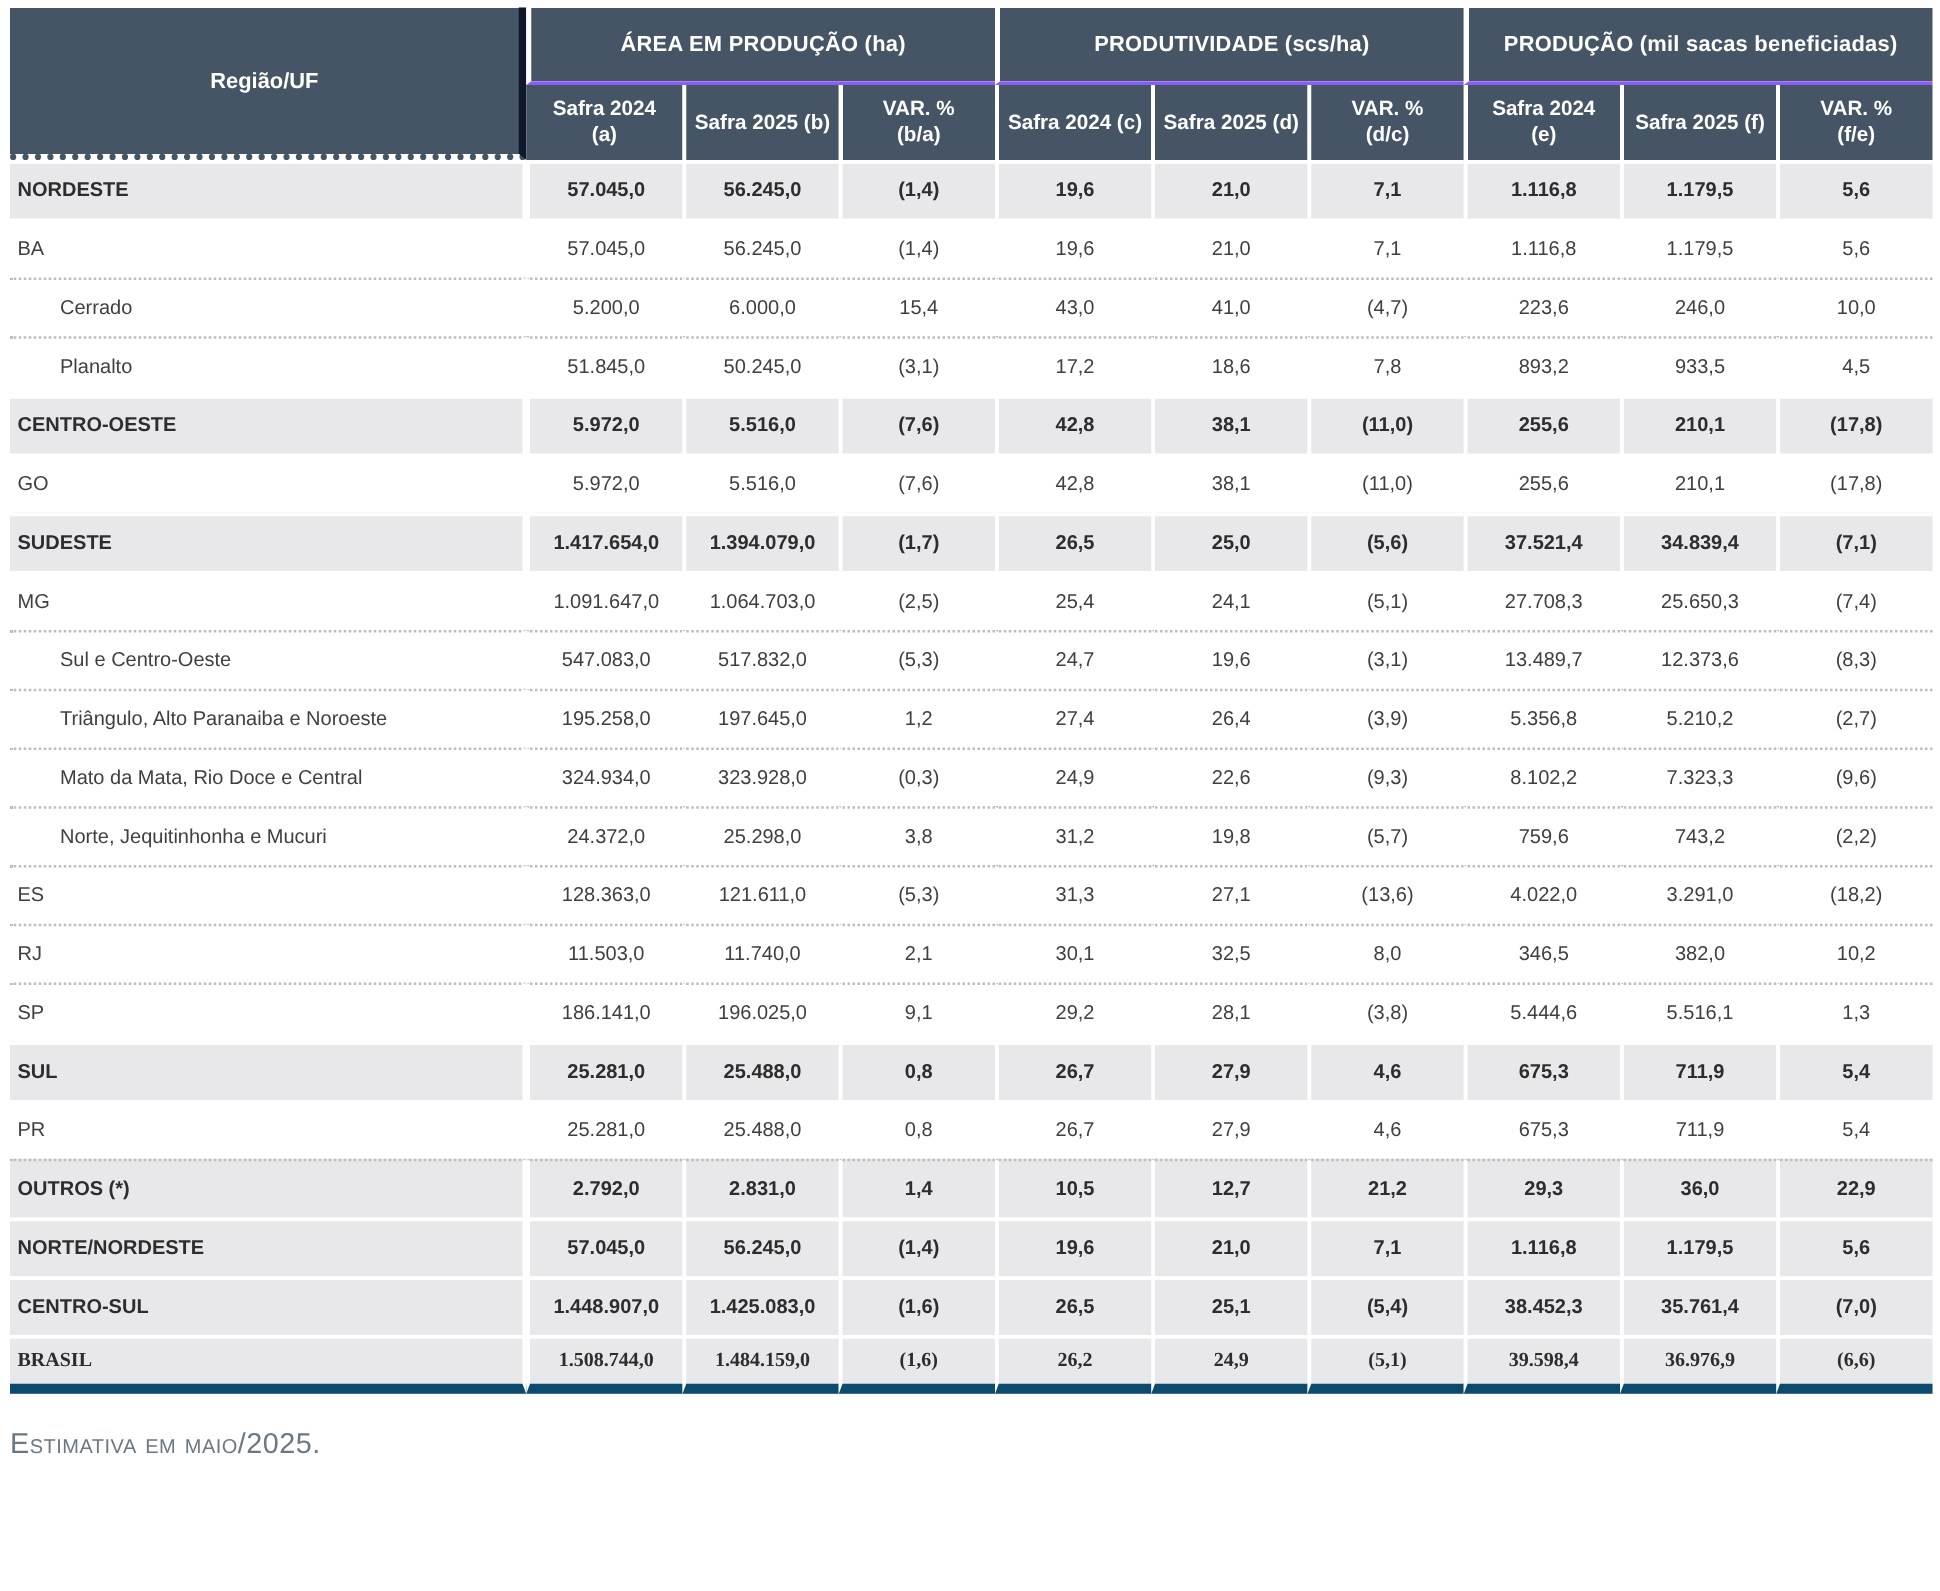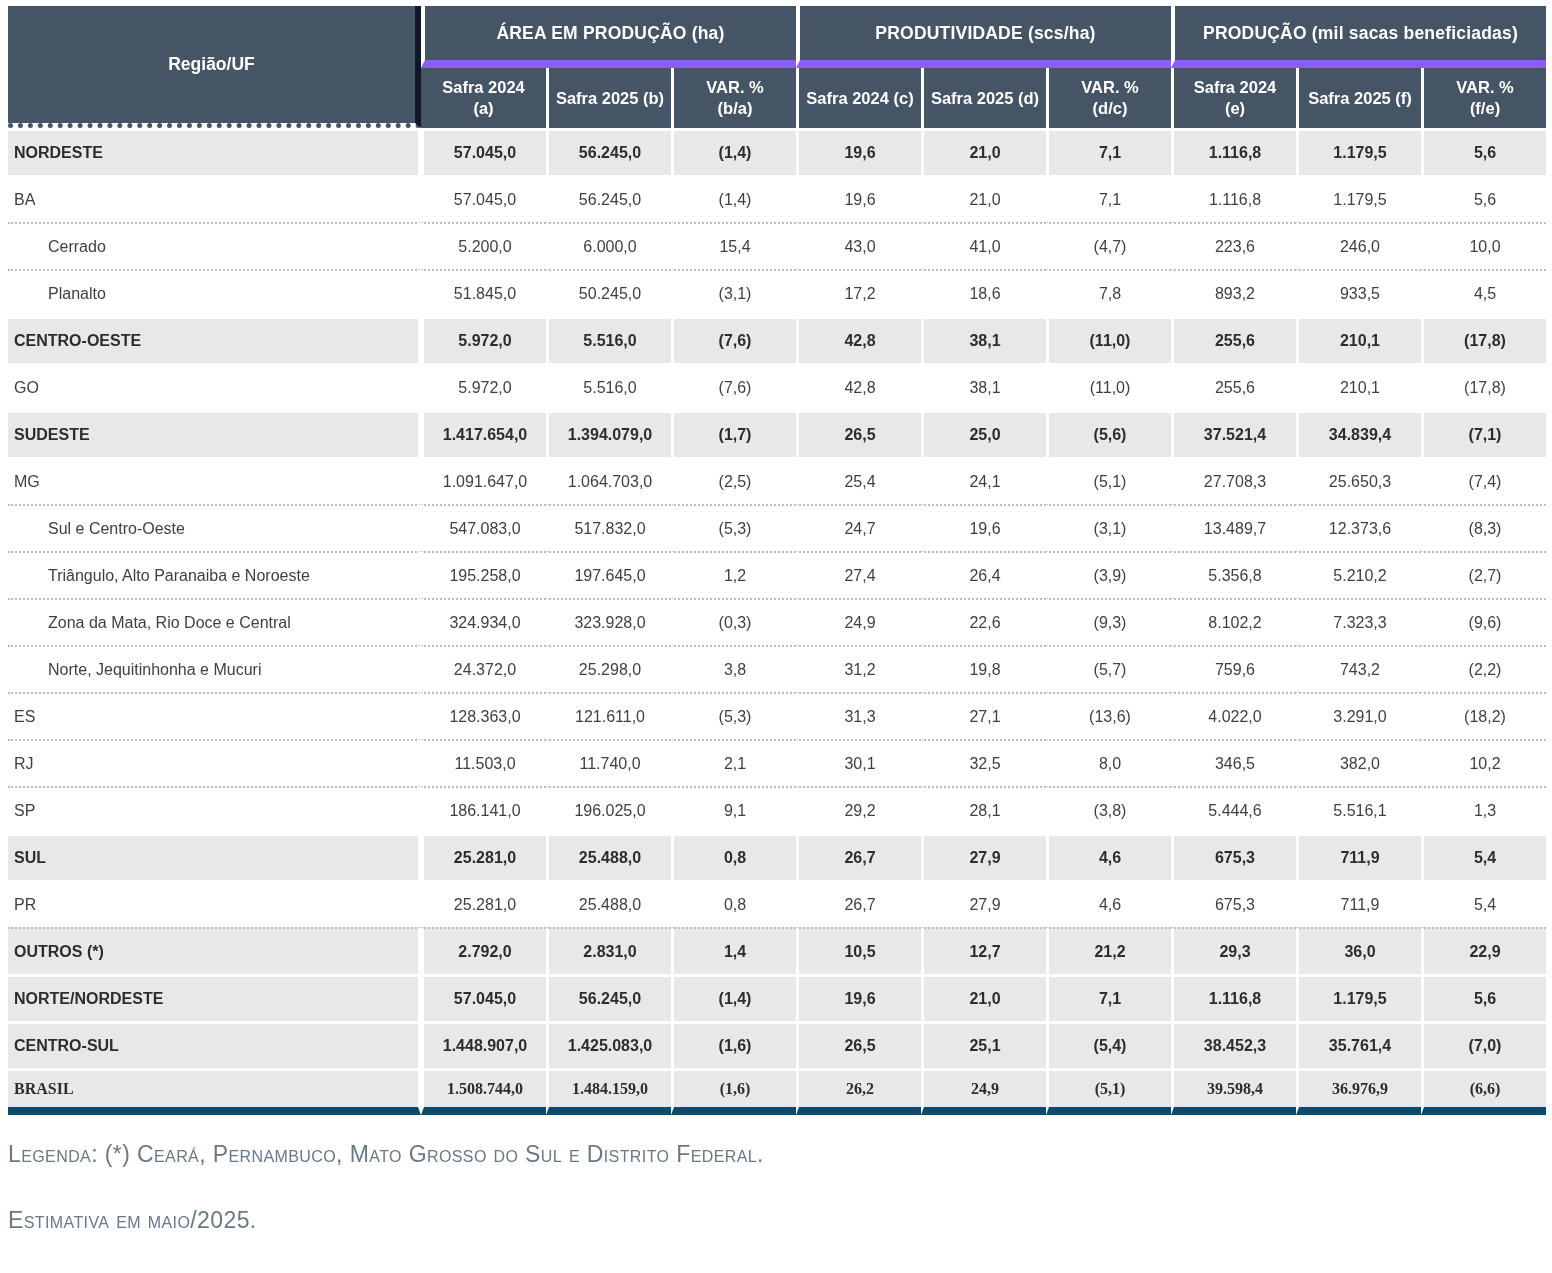--- a/index.html
+++ b/index.html
@@ -34,21 +34,21 @@
   th.h-region {
     font-size: 17.5px;
     border-right: 6px solid #0f172a;
     border-bottom: 5px dotted #455565; 
     height: 110px;
   }
   th.h-group {
     font-size: 17.5px;
     height: 62px;
     border-left: 4px solid #ffffff;
-    border-bottom: 8px solid #8b5cf6;
+    border-bottom: 3px solid #8b5cf6;
     letter-spacing: .2px;
   }
   th.h-sub {
     font-size: 16.5px;
     height: 60px;
     border-left: 3px solid #ffffff;
     white-space: pre-line;
     line-height: 1.25;
     font-weight: 600;
   }
@@ -254,21 +254,21 @@
           <td>197.645,0</td>
           <td>1,2</td>
           <td>27,4</td>
           <td>26,4</td>
           <td>(3,9)</td>
           <td>5.356,8</td>
           <td>5.210,2</td>
           <td>(2,7)</td>
         </tr>
         <tr class="r-plain div-dotted">
-          <td class="lbl indent">Zona da Mata, Rio Doce e Central</td>
+          <td class="lbl indent">Mato da Mata, Rio Doce e Central</td>
           <td>324.934,0</td>
           <td>323.928,0</td>
           <td>(0,3)</td>
           <td>24,9</td>
           <td>22,6</td>
           <td>(9,3)</td>
           <td>8.102,2</td>
           <td>7.323,3</td>
           <td>(9,6)</td>
         </tr>
@@ -390,15 +390,14 @@
           <td>(5,1)</td>
           <td>39.598,4</td>
           <td>36.976,9</td>
           <td>(6,6)</td>
         </tr>
       </tbody>
   </table>
 </div>
 
 <div class="notes">
-  <p>Legenda: (*) Ceará, Pernambuco, Mato Grosso do Sul e Distrito Federal.</p>
   <p>Estimativa em maio/2025.</p>
 </div>
 
 </body></html>

